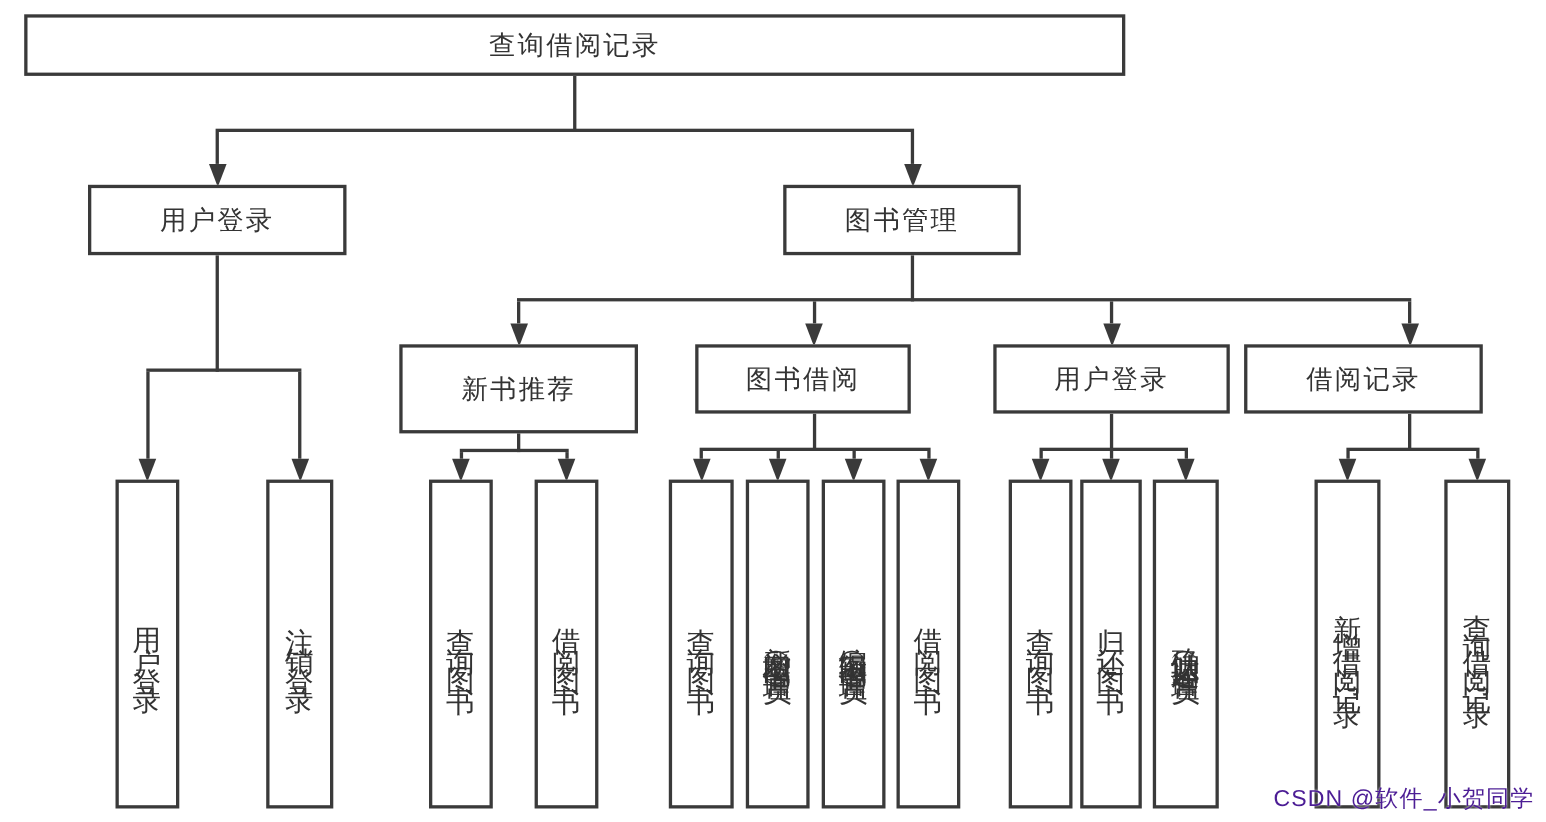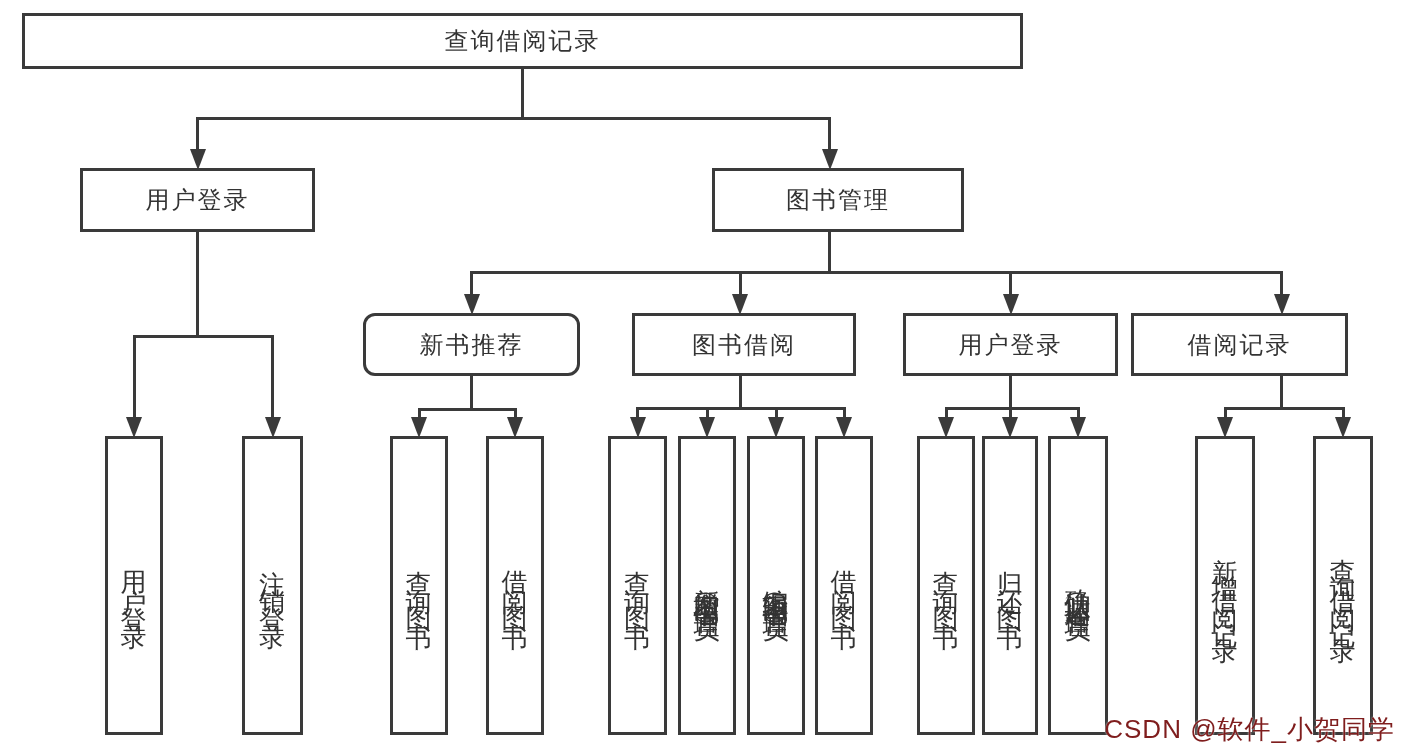--- a/index.html
+++ b/index.html
@@ -50,23 +50,23 @@
     height: 0;
     border-left: 8px solid transparent;
     border-right: 8px solid transparent;
     border-top: 21px solid #3a3a3a;
     z-index: 1;
   }
   .watermark {
     position: absolute;
     right: 10px;
     top: 712px;
-    font-size: 26px;
+    font-size: 21px;
     letter-spacing: 1px;
-    color: #7f1d1d;
+    color: #4c1d95;
     text-shadow: 0 0 2px #ffffff;
     z-index: 3;
     white-space: nowrap;
   }
 </style>
 </head>
 <body>
 
 <div id="canvas">
   <div id="edges-layer">
@@ -123,27 +123,27 @@
       <div class="edge-line" style="left: 1341.5px; top: 410px; width: 3px; height: 7px; background: rgb(58, 58, 58);"></div>
       <div class="arrow-down" style="left: 1335px; top: 417px; border-top-color: rgb(58, 58, 58);"></div>
     </div>
   <div id="nodes-layer">
       <div class="node h-text" style="left: 22px; top: 13px; width: 1001px; height: 56px; border-color: rgb(58, 58, 58); background: rgb(255, 255, 255); color: rgb(51, 51, 51);">
         <span class="lbl">查询借阅记录</span>
       </div>
       <div class="node h-text" style="left: 80px; top: 168px; width: 235px; height: 64px; border-color: rgb(58, 58, 58); background: rgb(255, 255, 255); color: rgb(51, 51, 51);">
         <span class="lbl">用户登录</span>
       </div>
-      <div class="node h-text" style="left: 712px; top: 168px; width: 252px; height: 64px; border-color: rgb(58, 58, 58); background: rgb(255, 255, 255); color: rgb(51, 51, 51);">
+      <div class="node h-text" style="left: 712px; top: 168px; width: 216px; height: 64px; border-color: rgb(58, 58, 58); background: rgb(255, 255, 255); color: rgb(51, 51, 51);">
         <span class="lbl">图书管理</span>
       </div>
-      <div class="node h-text" style="left: 363px; top: 313px; width: 217px; height: 63px; border-color: rgb(58, 58, 58); background: rgb(255, 255, 255); color: rgb(51, 51, 51); border-radius: 12px;">
+      <div class="node h-text" style="left: 363px; top: 313px; width: 217px; height: 81px; border-color: rgb(58, 58, 58); background: rgb(255, 255, 255); color: rgb(51, 51, 51);">
         <span class="lbl">新书推荐</span>
       </div>
-      <div class="node h-text" style="left: 632px; top: 313px; width: 224px; height: 63px; border-color: rgb(58, 58, 58); background: rgb(255, 255, 255); color: rgb(51, 51, 51);">
+      <div class="node h-text" style="left: 632px; top: 313px; width: 196px; height: 63px; border-color: rgb(58, 58, 58); background: rgb(255, 255, 255); color: rgb(51, 51, 51);">
         <span class="lbl">图书借阅</span>
       </div>
       <div class="node h-text" style="left: 903px; top: 313px; width: 215px; height: 63px; border-color: rgb(58, 58, 58); background: rgb(255, 255, 255); color: rgb(51, 51, 51);">
         <span class="lbl">用户登录</span>
       </div>
       <div class="node h-text" style="left: 1131px; top: 313px; width: 217px; height: 63px; border-color: rgb(58, 58, 58); background: rgb(255, 255, 255); color: rgb(51, 51, 51);">
         <span class="lbl">借阅记录</span>
       </div>
       <div class="node v-text" style="left: 105px; top: 436px; width: 58px; height: 299px; border-color: rgb(58, 58, 58); background: rgb(255, 255, 255); color: rgb(51, 51, 51);">
         <span class="lbl" style="letter-spacing: 18px;">用户登录</span>

